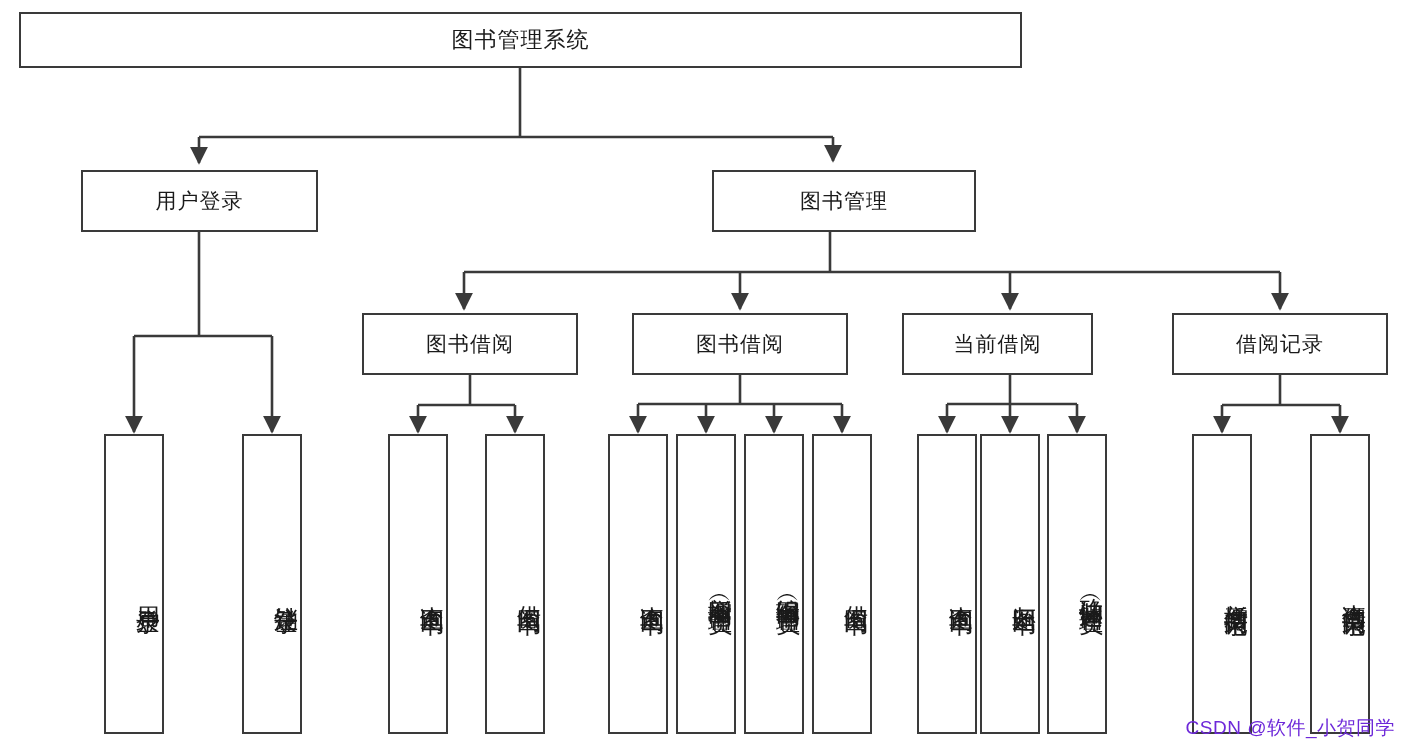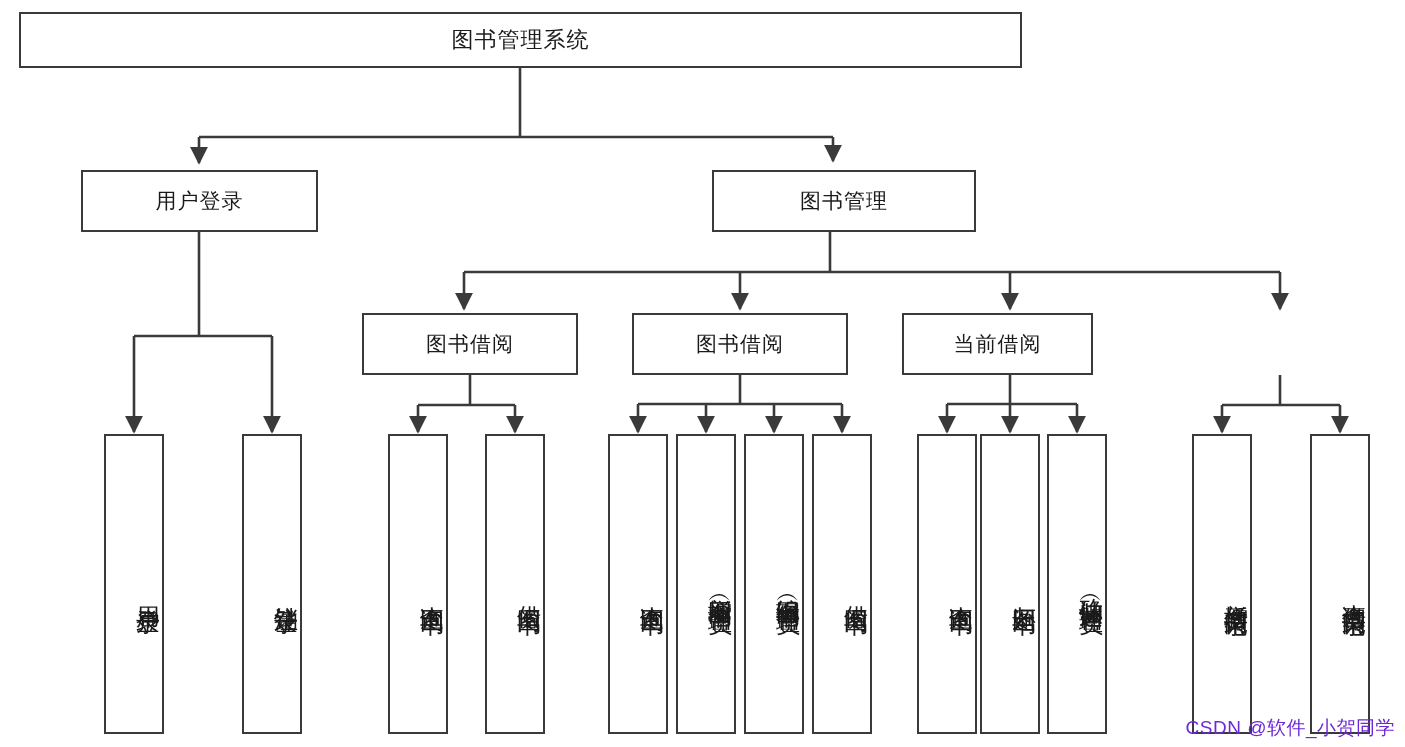--- a/index.html
+++ b/index.html
@@ -131,20 +131,23 @@
 
   <div class="node h" style="left:362px;top:313px;width:216px;height:62px;">
     <span>图书借阅</span>
   </div>
   <div class="node h" style="left:632px;top:313px;width:216px;height:62px;">
     <span>图书借阅</span>
   </div>
   <div class="node h" style="left:902px;top:313px;width:191px;height:62px;">
     <span>当前借阅</span>
   </div>
+  <div class="node h" style="left:1172px;top:313px;width:216px;height:62px;">
+    <span>借阅记录</span>
+  </div>
 
   <div class="node v" style="left:104px;top:434px;width:60px;height:300px;">
     <span class="vtext">用户登录</span>
   </div>
   <div class="node v" style="left:242px;top:434px;width:60px;height:300px;">
     <span class="vtext">注销登录</span>
   </div>
 
   <div class="node v" style="left:388px;top:434px;width:60px;height:300px;">
     <span class="vtext">查询图书</span>

